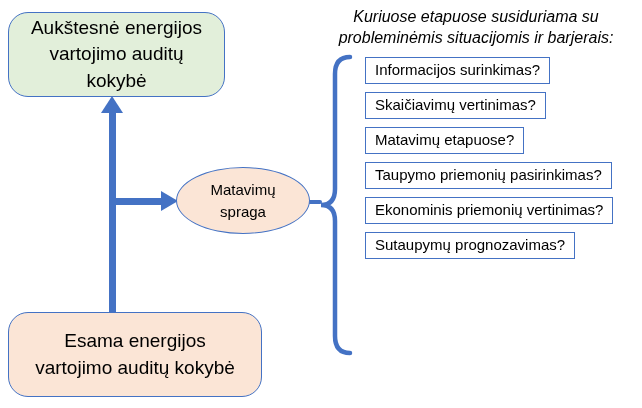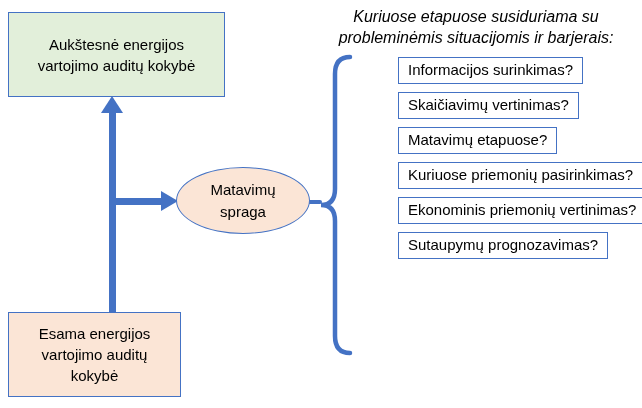--- a/index.html
+++ b/index.html
@@ -18,31 +18,31 @@
     height: 408px;
     background: #ffffff;
     overflow: hidden;
     font-family: "Liberation Sans", sans-serif;
     color: var(--text-color);
   }
   .flow-box {
     position: absolute;
     box-sizing: border-box;
     border: 1.6px solid var(--accent-blue);
-    border-radius: 0;
+    border-radius: 20px;
     display: flex;
     align-items: center;
     justify-content: center;
     text-align: center;
-    font-size: 15px;
+    font-size: 19px;
     line-height: 1.4;
     padding: 6px 20px;
   }
   .top-box   { left: 8px;  top: 12px;  width: 217px; height: 85px; background: var(--top-box-fill); }
-  .bottom-box{ left: 8px;  top: 312px; width: 173px; height: 85px; background: var(--bottom-box-fill); }
+  .bottom-box{ left: 8px;  top: 312px; width: 254px; height: 85px; background: var(--bottom-box-fill); }
 
   .v-shaft {
     position: absolute;
     left: 109px; top: 112px;
     width: 7px;  height: 201px;
     background: var(--accent-blue);
   }
   .v-head {
     position: absolute;
     left: 101px; top: 96px;
@@ -111,21 +111,20 @@
     align-items: flex-start;
   }
   .stage-item {
     box-sizing: border-box;
     border: 1.6px solid var(--stage-box-border);
     background: var(--stage-box-fill);
     font-size: 15px;
     line-height: 20px;
     padding: 2px 9px 3px 9px;
     white-space: nowrap;
-    margin-left: 33px;
   }
 </style>
 </head>
 <body>
 
 <div id="canvas">
 
   <div class="flow-box top-box">
     <span>Aukštesnė energijos vartojimo auditų kokybė</span>
   </div>
@@ -150,18 +149,18 @@
   </div>
 
   <svg class="brace-svg" viewBox="0 0 42 312" xmlns="http://www.w3.org/2000/svg">
     <path d="M36 7 Q21 7 21 24 L21 139 Q21 155 7 155 Q21 155 21 171 L21 286 Q21 303 36 303" fill="none" stroke="#4472c4" stroke-width="4.5" stroke-linecap="round"></path>
   </svg>
 
   <div class="stage-list">
     <div class="stage-item">Informacijos surinkimas?</div>
     <div class="stage-item">Skaičiavimų vertinimas?</div>
     <div class="stage-item">Matavimų etapuose?</div>
-    <div class="stage-item">Kuriuose priemonių pasirinkimas?</div>
+    <div class="stage-item">Taupymo priemonių pasirinkimas?</div>
     <div class="stage-item">Ekonominis priemonių vertinimas?</div>
     <div class="stage-item">Sutaupymų prognozavimas?</div>
   </div>
 
 </div>
 
 </body></html>

